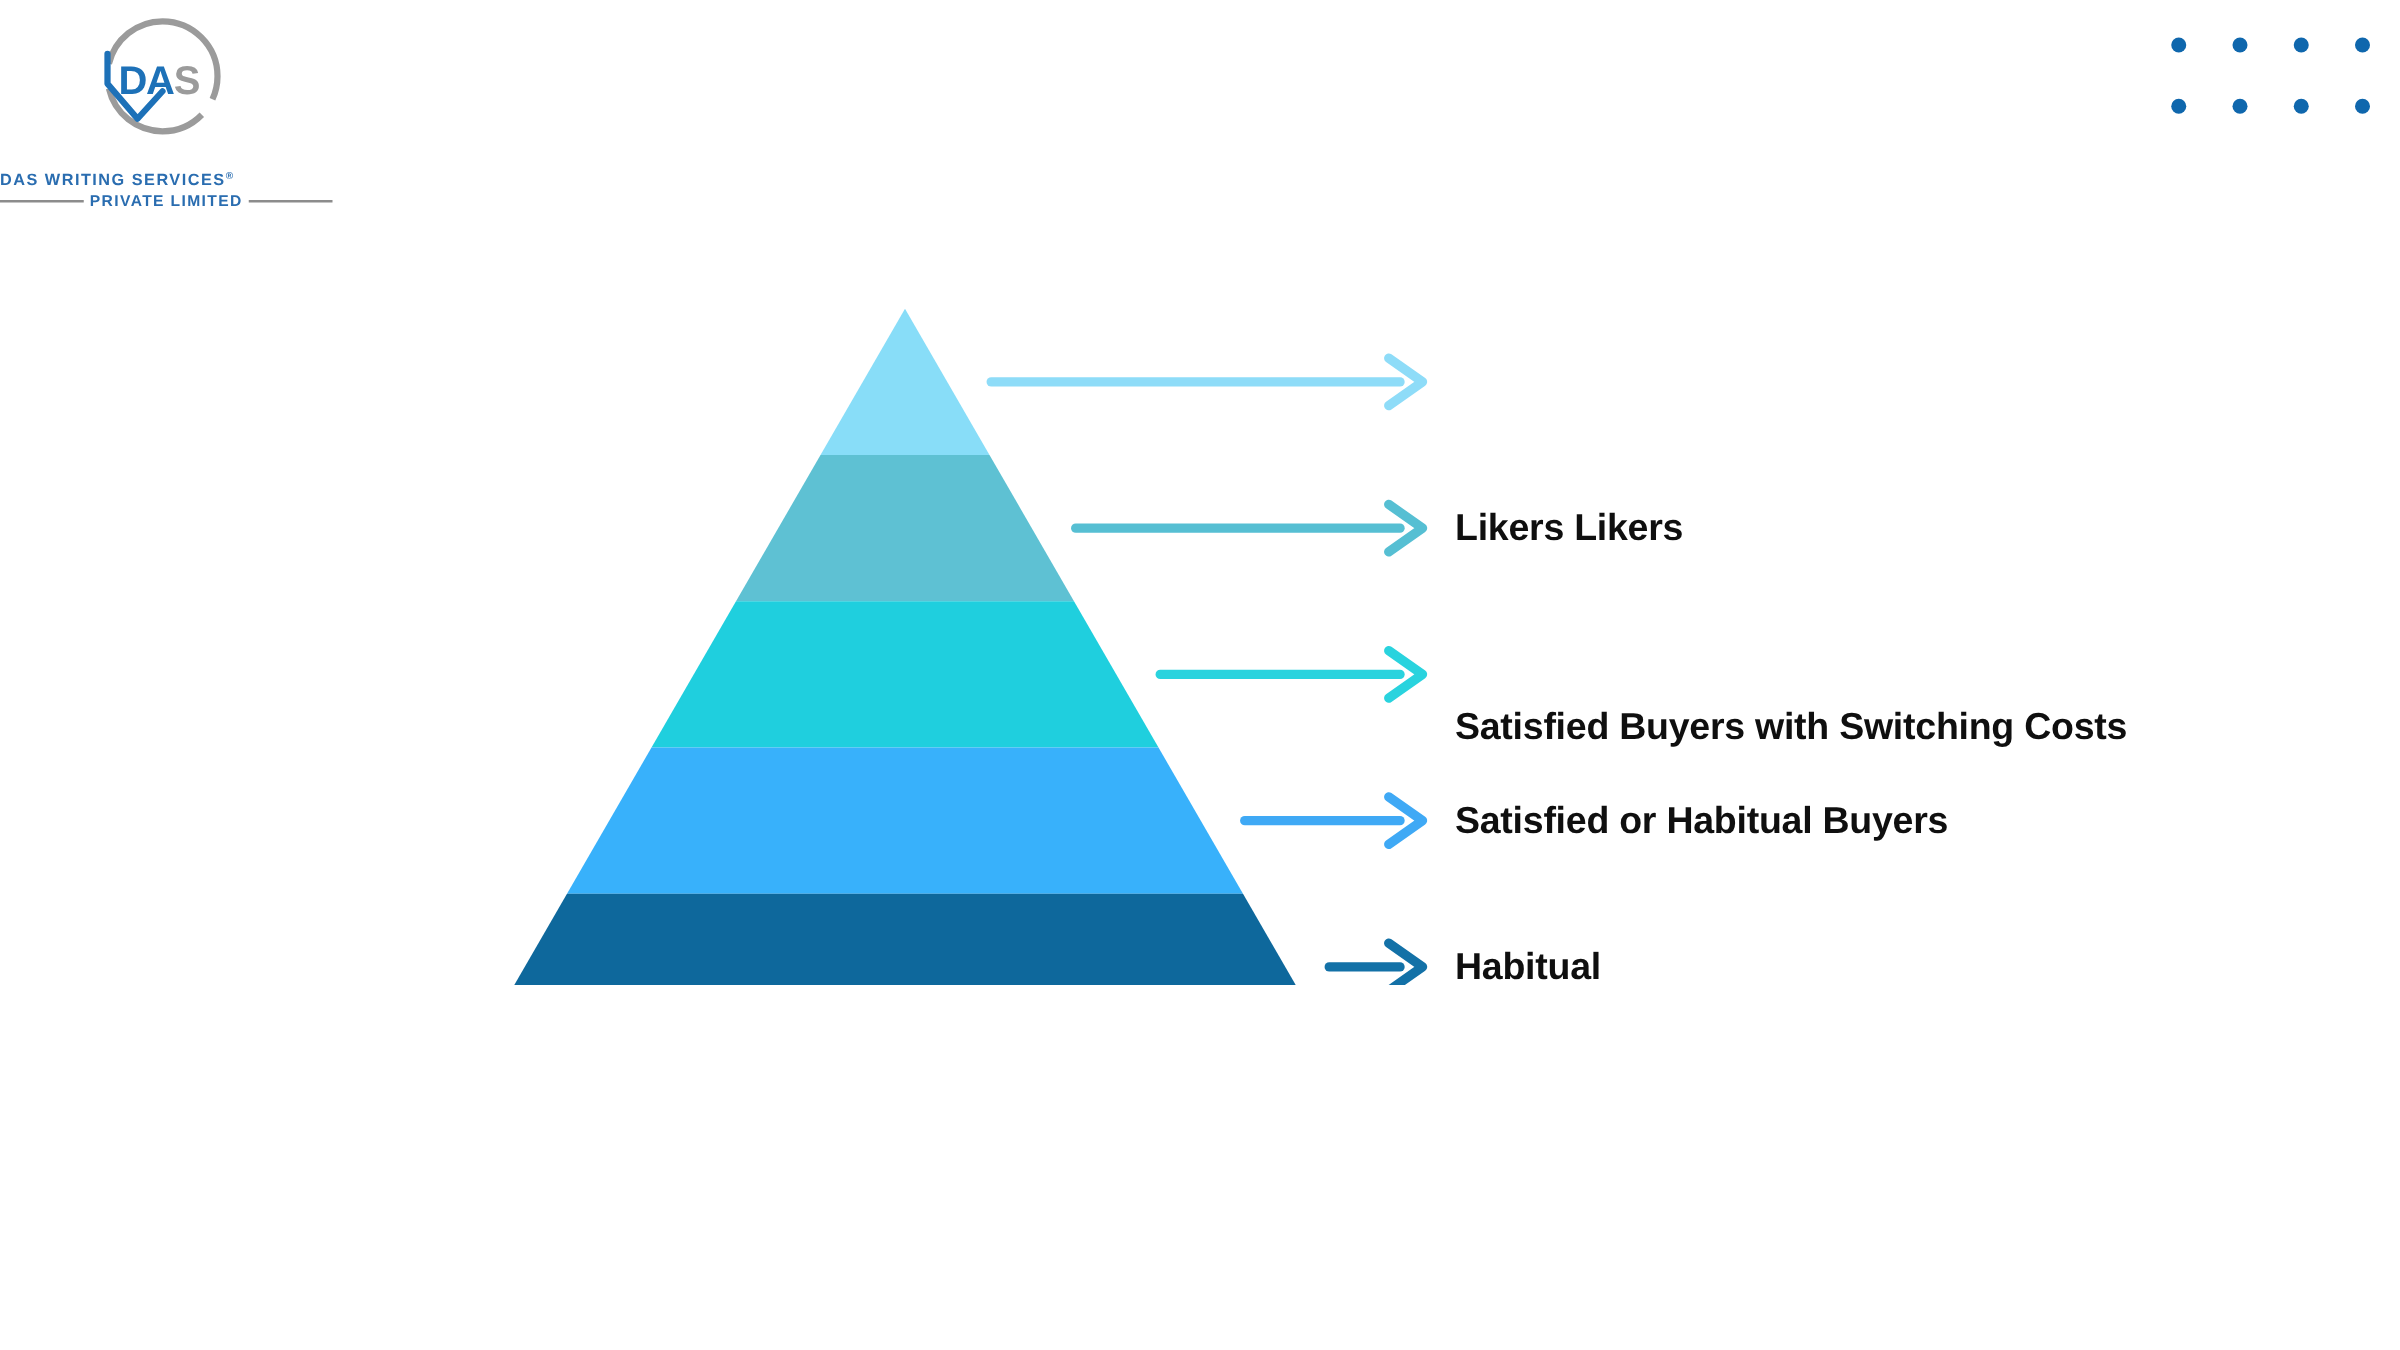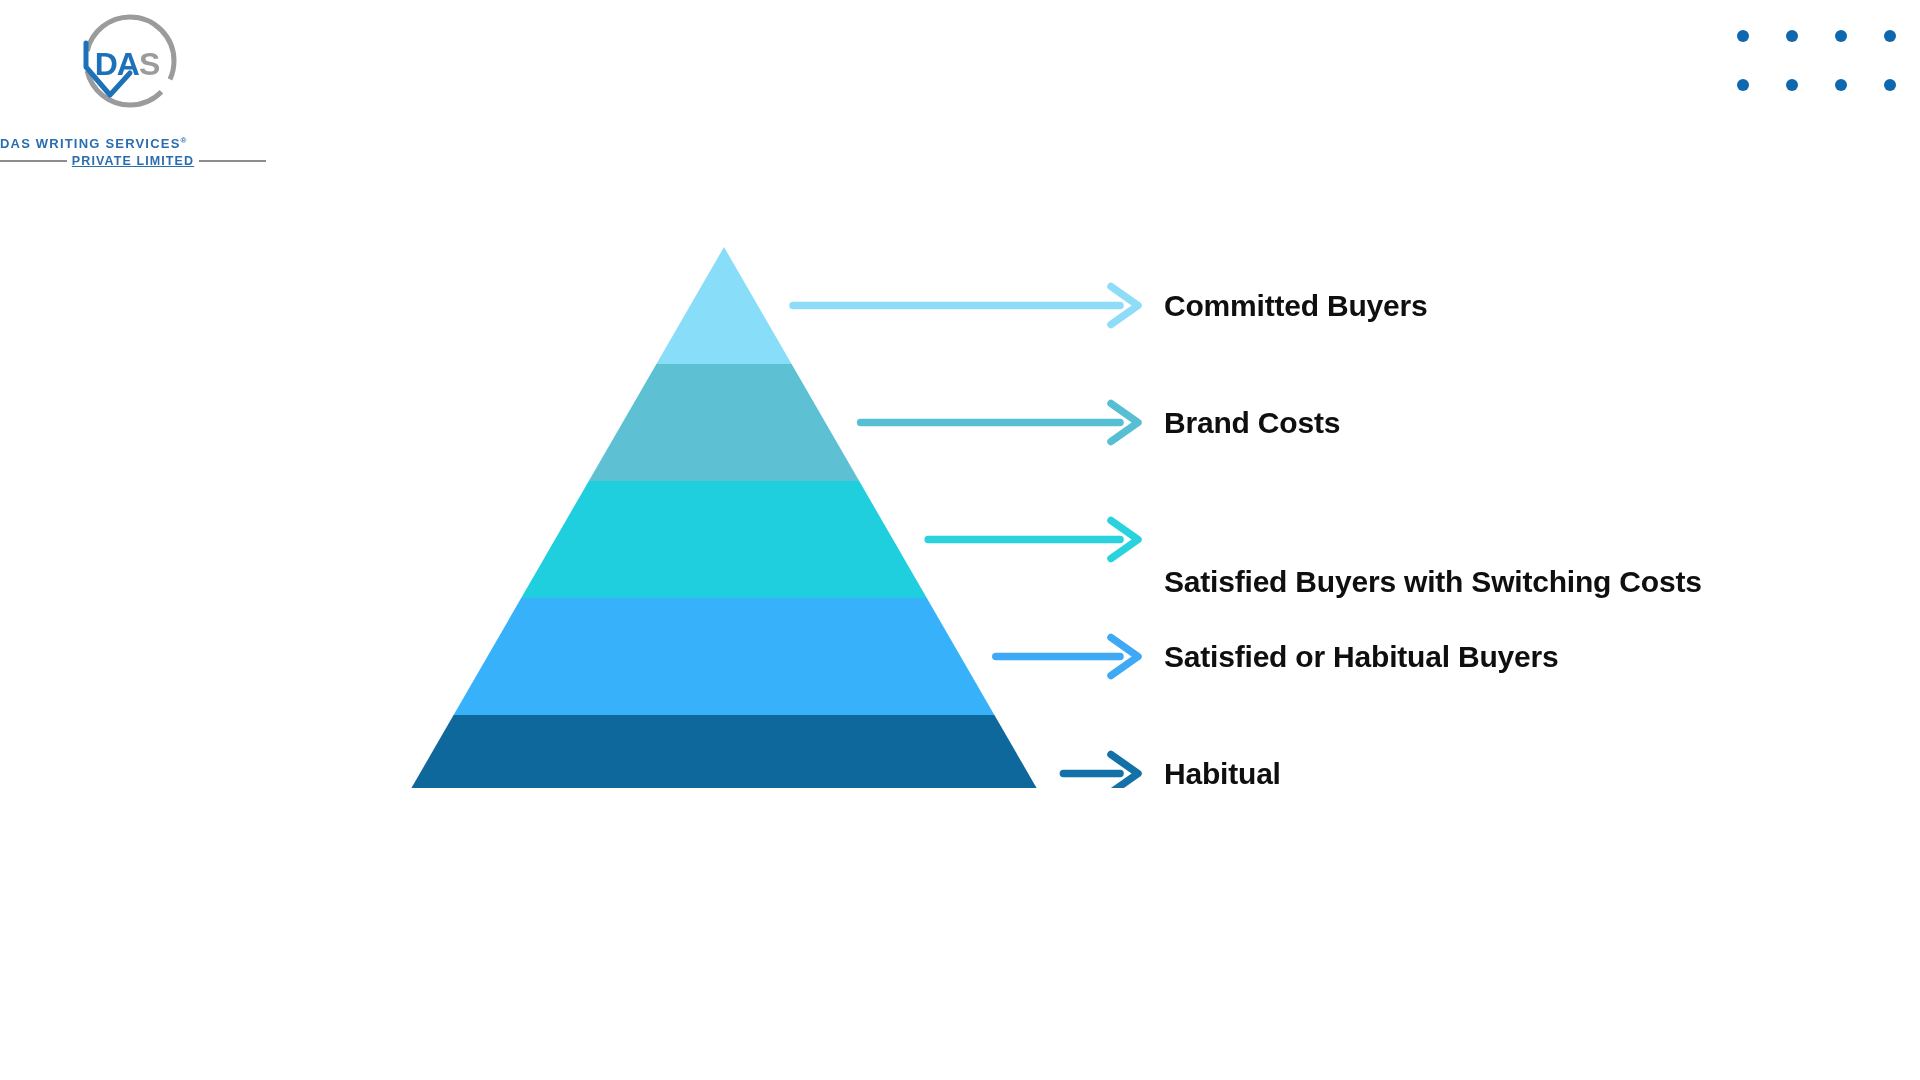--- a/index.html
+++ b/index.html
@@ -11,21 +11,21 @@
   
   .logo-block{position:absolute;left:0;top:0;width:266px;}
   .logo-mark{position:absolute;left:80px;top:11px;width:100px;height:100px;}
   .wordmark{position:absolute;left:0;top:133px;width:266px;text-align:left;}
   .wordmark-line1{
     font-size:13px;font-weight:bold;letter-spacing:1.2px;color:#2a6db0;line-height:15px;white-space:nowrap;
   }
   .wordmark-reg{font-size:8px;vertical-align:super;letter-spacing:0;}
   .wordmark-line2{
     display:flex;align-items:center;gap:5px;margin-top:3px;
-    font-size:12.5px;font-weight:bold;letter-spacing:1.1px;color:#2a6db0;line-height:14px;white-space:nowrap;text-decoration:underline;
+    font-size:12.5px;font-weight:bold;letter-spacing:1.1px;color:#2a6db0;line-height:14px;white-space:nowrap;
   }
   .rule{flex:1;height:2px;background:#8c8c8c;}
 
   
   .dots{position:absolute;display:grid;gap:37px 37px;}
   .dots-top-right{left:1737px;top:30px;grid-template-columns:repeat(4,12px);}
   .dots-bottom-left{left:17px;top:995px;grid-template-columns:repeat(5,12px);}
   .dot{width:12px;height:12px;border-radius:50%;}
 
   
@@ -92,19 +92,18 @@
       <line x1="928.2" y1="539.5" x2="1120" y2="539.5" stroke="#29d3de" stroke-width="7.5" stroke-linecap="round"></line>
       <path d="M 1111 520.5 L 1138 539.5 L 1111 558.5" fill="none" stroke="#29d3de" stroke-width="7.5" stroke-linecap="round" stroke-linejoin="round"></path>
       <polygon points="521.2,598 926.8,598 994.4,715 453.6,715" fill="#38b1fb"></polygon>
       <line x1="995.8" y1="656.5" x2="1120" y2="656.5" stroke="#3fa9f5" stroke-width="7.5" stroke-linecap="round"></line>
       <path d="M 1111 637.5 L 1138 656.5 L 1111 675.5" fill="none" stroke="#3fa9f5" stroke-width="7.5" stroke-linecap="round" stroke-linejoin="round"></path>
       <polygon points="453.6,715 994.4,715 1062,832 386.00000000000006,832" fill="#0e689c"></polygon>
       <line x1="1063.4" y1="773.5" x2="1120" y2="773.5" stroke="#1371a7" stroke-width="7.5" stroke-linecap="round"></line>
       <path d="M 1111 754.5 L 1138 773.5 L 1111 792.5" fill="none" stroke="#1371a7" stroke-width="7.5" stroke-linecap="round" stroke-linejoin="round"></path>
     </svg>
 
-  <div class="level-label" style="top: 283.5px; left: 1164px; color: rgb(15, 15, 15);">Committed Buyers</div>
-  <div class="level-label" style="top: 400.5px; left: 1164px; color: rgb(15, 15, 15);">Brand Costs</div>
+  <div class="level-label" style="top: 400.5px; left: 1164px; color: rgb(15, 15, 15);">Likers Likers</div>
   <div class="level-label" style="top: 517.5px; left: 1164px; color: rgb(15, 15, 15); margin-top: 42px;">Satisfied Buyers with Switching Costs</div>
   <div class="level-label" style="top: 634.5px; left: 1164px; color: rgb(15, 15, 15);">Satisfied or Habitual Buyers</div>
   <div class="level-label" style="top: 751.5px; left: 1164px; color: rgb(15, 15, 15);">Habitual</div>
 
 </div>
 
 </body></html>

